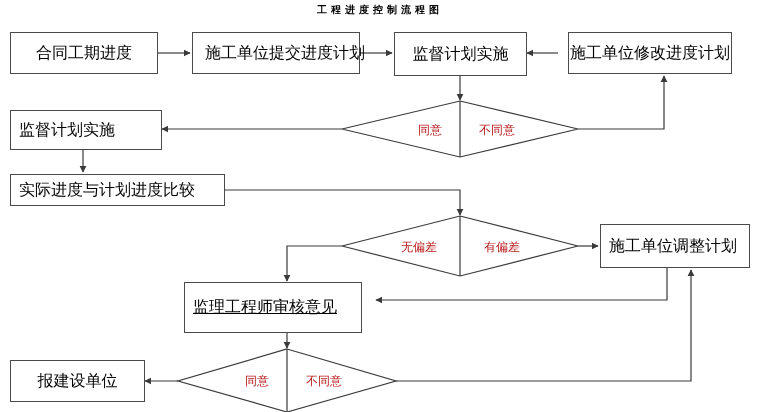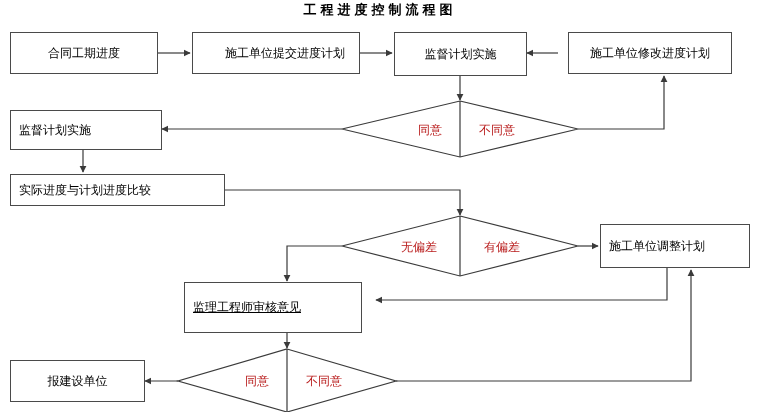--- a/index.html
+++ b/index.html
@@ -23,36 +23,36 @@
     top: 0;
     width: 760px;
     height: 412px;
   }
   .diagram-title {
     position: absolute;
     left: 0;
     top: 0;
     width: 760px;
     text-align: center;
-    font-size: 13px;
+    font-size: 10px;
     font-weight: bold;
     letter-spacing: 4px;
     color: #000000;
     line-height: 20px;
     white-space: nowrap;
   }
   .node-box {
     position: absolute;
     box-sizing: border-box;
     border: 1px solid #4a4a4a;
     background: #ffffff;
     display: flex;
     align-items: center;
     justify-content: center;
-    font-size: 12px;
+    font-size: 16px;
     color: #000000;
     white-space: nowrap;
   }
   .node-box.align-left {
     justify-content: flex-start;
     padding-left: 8px;
   }
   .dec-label {
     position: absolute;
     font-size: 12px;

